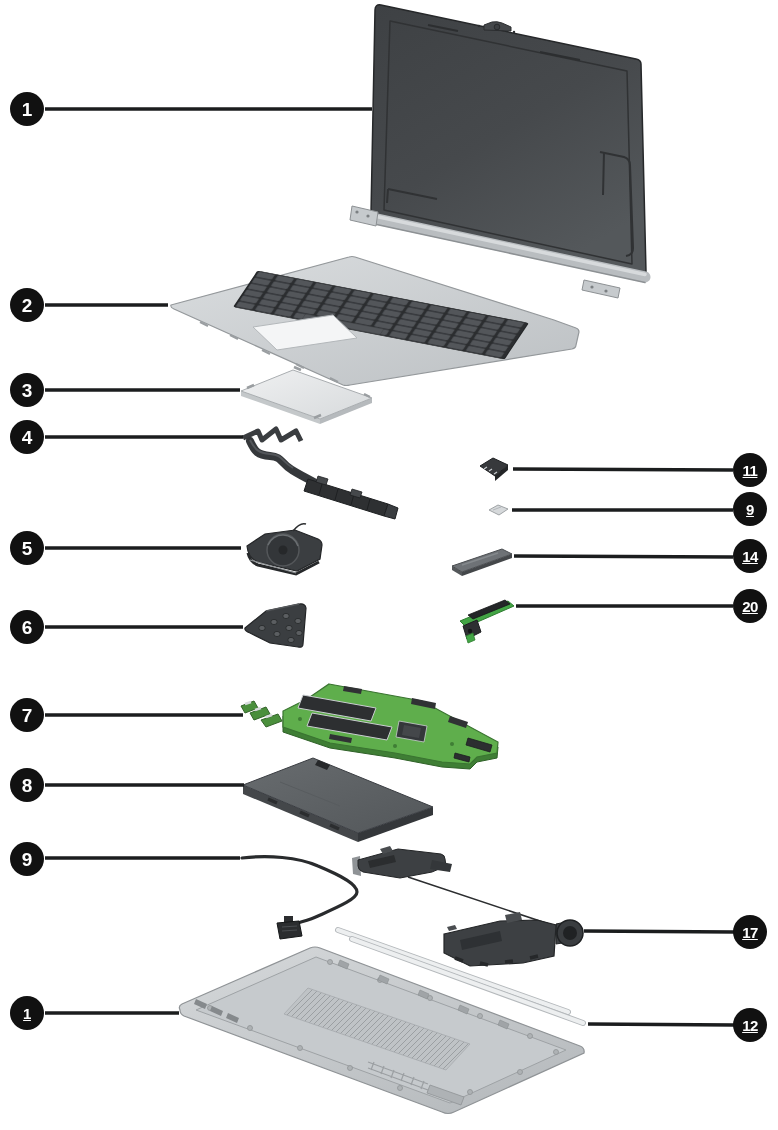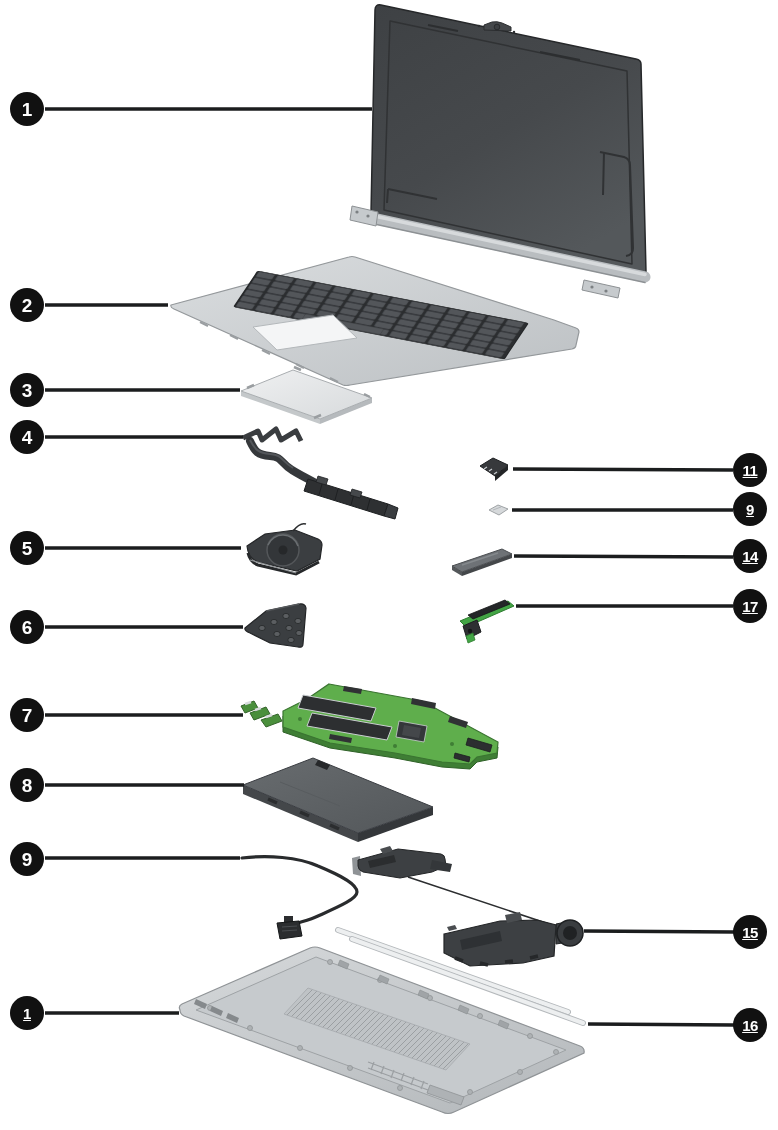--- a/index.html
+++ b/index.html
@@ -283,17 +283,17 @@
 <div class="balloon" style="left:10px;top:420px;">4</div>
 <div class="balloon" style="left:10px;top:531px;">5</div>
 <div class="balloon" style="left:10px;top:610px;">6</div>
 <div class="balloon" style="left:10px;top:698px;">7</div>
 <div class="balloon" style="left:10px;top:768px;">8</div>
 <div class="balloon" style="left:10px;top:842px;">9</div>
 <div class="balloon two" style="left:10px;top:996px;">1</div>
 <div class="balloon two" style="left:733px;top:453px;">11</div>
 <div class="balloon two" style="left:733px;top:492px;">9</div>
 <div class="balloon two" style="left:733px;top:539px;">14</div>
-<div class="balloon two" style="left:733px;top:589px;">17</div>
-<div class="balloon two" style="left:733px;top:915px;">15</div>
-<div class="balloon two" style="left:733px;top:1008px;">16</div>
+<div class="balloon two" style="left:733px;top:589px;">20</div>
+<div class="balloon two" style="left:733px;top:915px;">17</div>
+<div class="balloon two" style="left:733px;top:1008px;">12</div>
 
 </div>
 
 </body></html>

